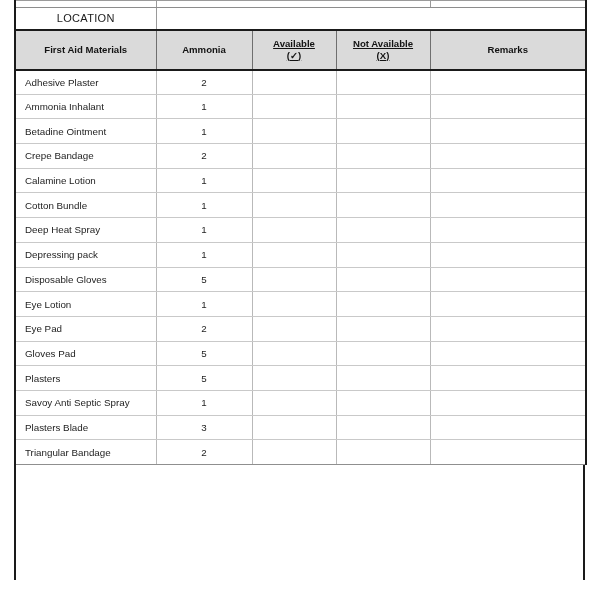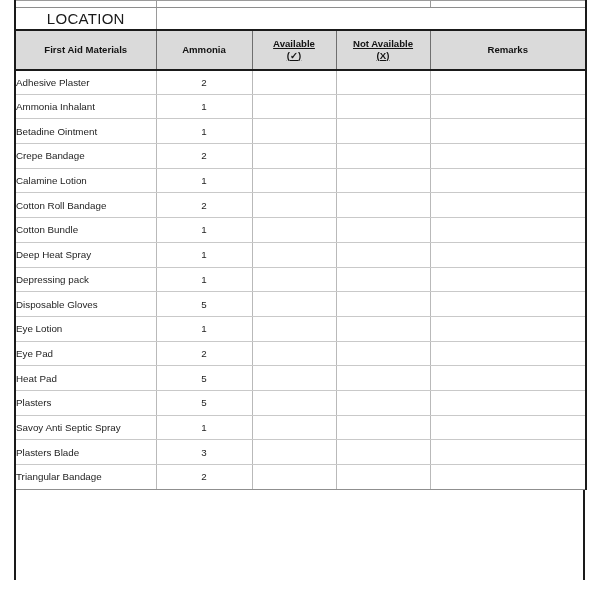--- a/index.html
+++ b/index.html
@@ -79,21 +79,21 @@
   
   tr.location-row td {
     height: 22px;
     border-bottom: 2.5px solid #1a1a1a;
   }
   td.location-label {
     border-left: 2.5px solid #1a1a1a;
     border-right: 1.2px solid #9a9a9a;
     text-align: center;
     font-weight: bold;
-    font-size: 15px;
+    font-size: 11px;
     letter-spacing: 0.3px;
   }
   td.location-value {
     border-right: 2.5px solid #1a1a1a;
   }
 
   
   tr.header-row th {
     height: 40px;
     background: #dadada;
@@ -117,20 +117,21 @@
   tr.data-row td {
     height: 24.7px;
     border-bottom: 1px solid #c9c9c9;
     border-right: 1.1px solid #b9b9b9;
     font-size: 9.8px;
     color: #1d1d1d;
   }
   tr.data-row td.material {
     border-left: 2.5px solid #1a1a1a;
     border-right: 1.1px solid #b9b9b9;
+    padding-left: 9px;
     text-align: left;
     white-space: nowrap;
   }
   tr.data-row td.qty {
     text-align: center;
   }
   tr.data-row td.remarks {
     border-right: 2.5px solid #1a1a1a;
   }
   tr.data-row:last-of-type td {
@@ -219,27 +220,20 @@
           <td class="remarks"></td>
         </tr>
         <tr class="data-row">
           <td class="material">Calamine Lotion</td>
           <td class="qty">1</td>
           <td></td>
           <td></td>
           <td class="remarks"></td>
         </tr>
         <tr class="data-row">
-          <td class="material">Cotton Roll Bandage</td>
-          <td class="qty">2</td>
-          <td></td>
-          <td></td>
-          <td class="remarks"></td>
-        </tr>
-        <tr class="data-row">
           <td class="material">Cotton Bundle</td>
           <td class="qty">1</td>
           <td></td>
           <td></td>
           <td class="remarks"></td>
         </tr>
         <tr class="data-row">
           <td class="material">Deep Heat Spray</td>
           <td class="qty">1</td>
           <td></td>
@@ -268,21 +262,21 @@
           <td class="remarks"></td>
         </tr>
         <tr class="data-row">
           <td class="material">Eye Pad</td>
           <td class="qty">2</td>
           <td></td>
           <td></td>
           <td class="remarks"></td>
         </tr>
         <tr class="data-row">
-          <td class="material">Heat Pad</td>
+          <td class="material">Gloves Pad</td>
           <td class="qty">5</td>
           <td></td>
           <td></td>
           <td class="remarks"></td>
         </tr>
         <tr class="data-row">
           <td class="material">Plasters</td>
           <td class="qty">5</td>
           <td></td>
           <td></td>

